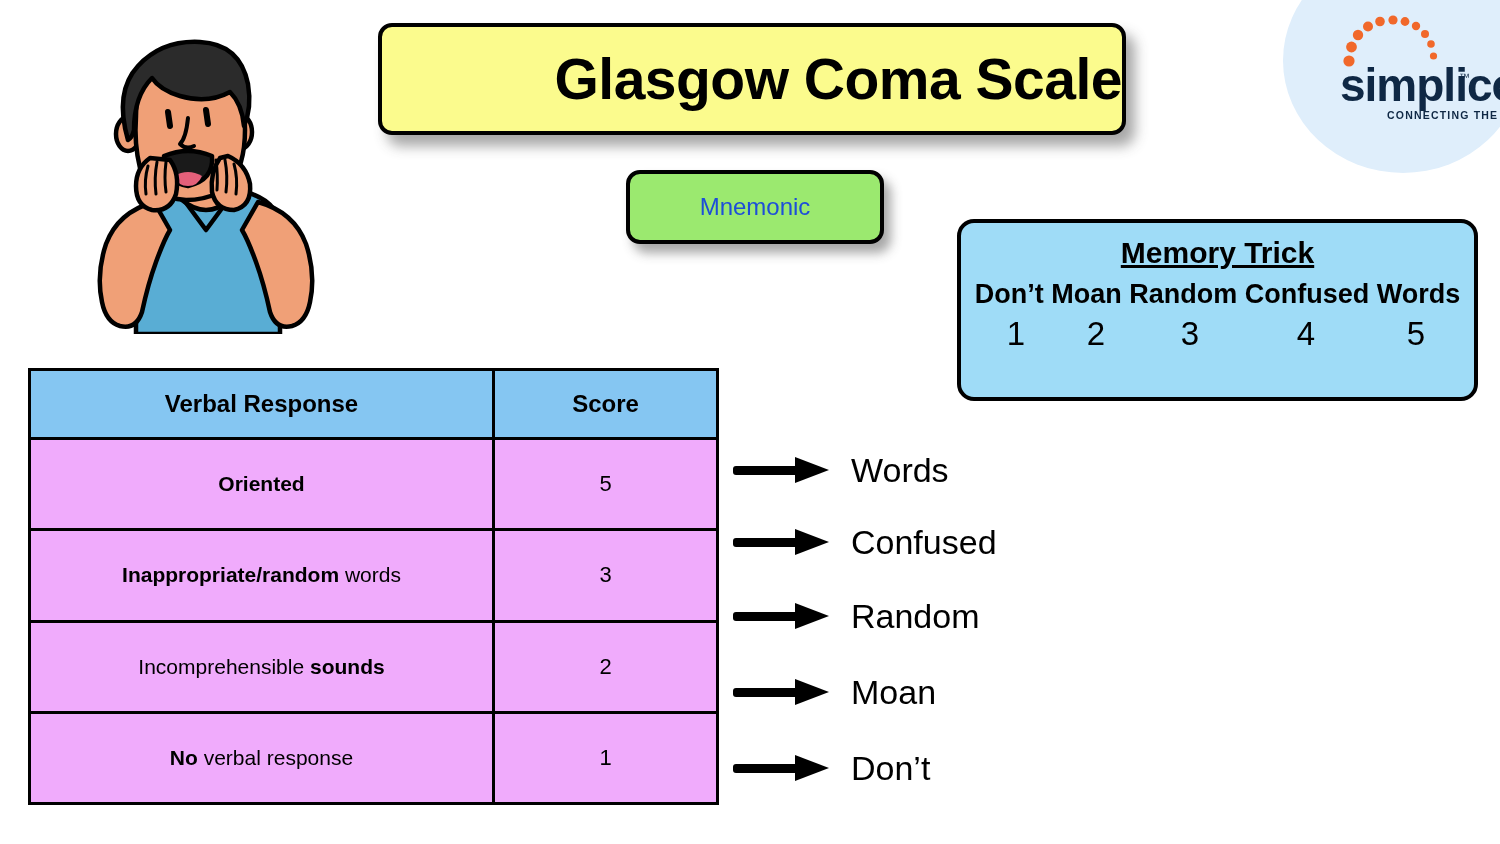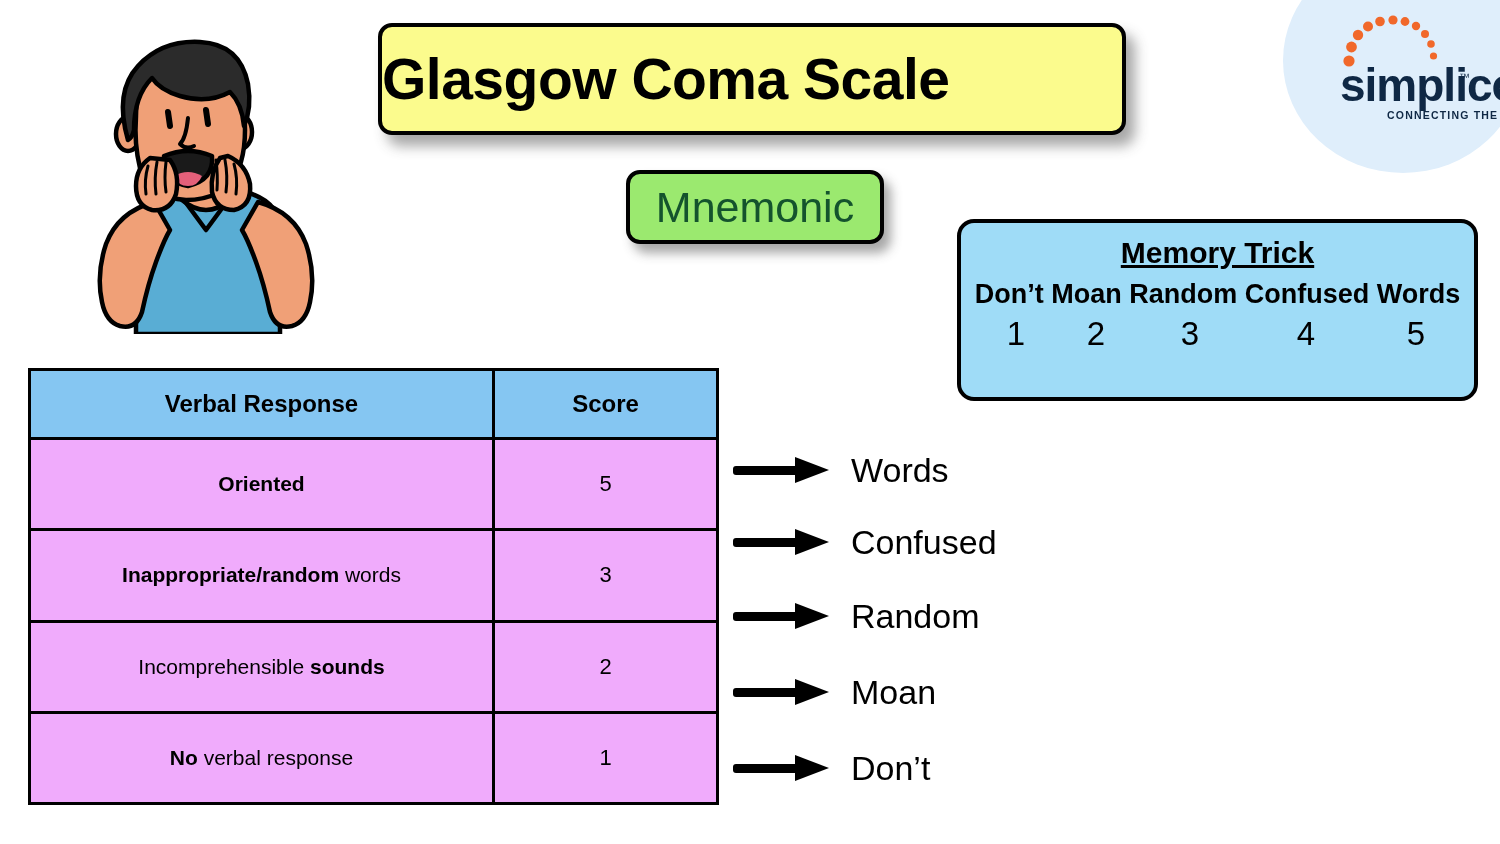--- a/index.html
+++ b/index.html
@@ -23,35 +23,35 @@
   #logo-inner{position:absolute;left:0;top:0;width:240px;height:225px;}
 
   
   #character{position:absolute;left:58px;top:34px;width:296px;height:300px;}
 
   
   #title-badge{
     position:absolute;left:378px;top:23px;width:740px;height:104px;
     background:#fbfb8d;border:4px solid #000;border-radius:14px;
     box-shadow:9px 11px 13px rgba(60,60,60,0.45);
-    display:flex;align-items:center;justify-content:flex-start;
+    display:flex;align-items:center;justify-content:flex-end;
   }
   #title-text{
     font-size:57px;font-weight:bold;letter-spacing:-0.5px;color:#000;
     line-height:1;white-space:nowrap;
   }
 
   
   #mnemonic-badge{
     position:absolute;left:626px;top:170px;width:250px;height:66px;
     background:#9be96f;border:4px solid #000;border-radius:14px;
     box-shadow:7px 9px 11px rgba(60,60,60,0.45);
     display:flex;align-items:center;justify-content:center;
   }
-  #mnemonic-text{font-size:43px;color:#14532d;line-height:1;white-space:nowrap;}
+  #mnemonic-text{font-size:24px;color:#1d4ed8;line-height:1;white-space:nowrap;}
 
   
   #memory-box{
     position:absolute;left:957px;top:219px;width:521px;height:182px;
     background:#9fdcf7;border:4px solid #000;border-radius:17px;
     box-sizing:border-box;
   }
   #memory-title{
     text-align:center;font-size:30px;font-weight:bold;
     text-decoration:underline;margin-top:13px;line-height:1.1;

